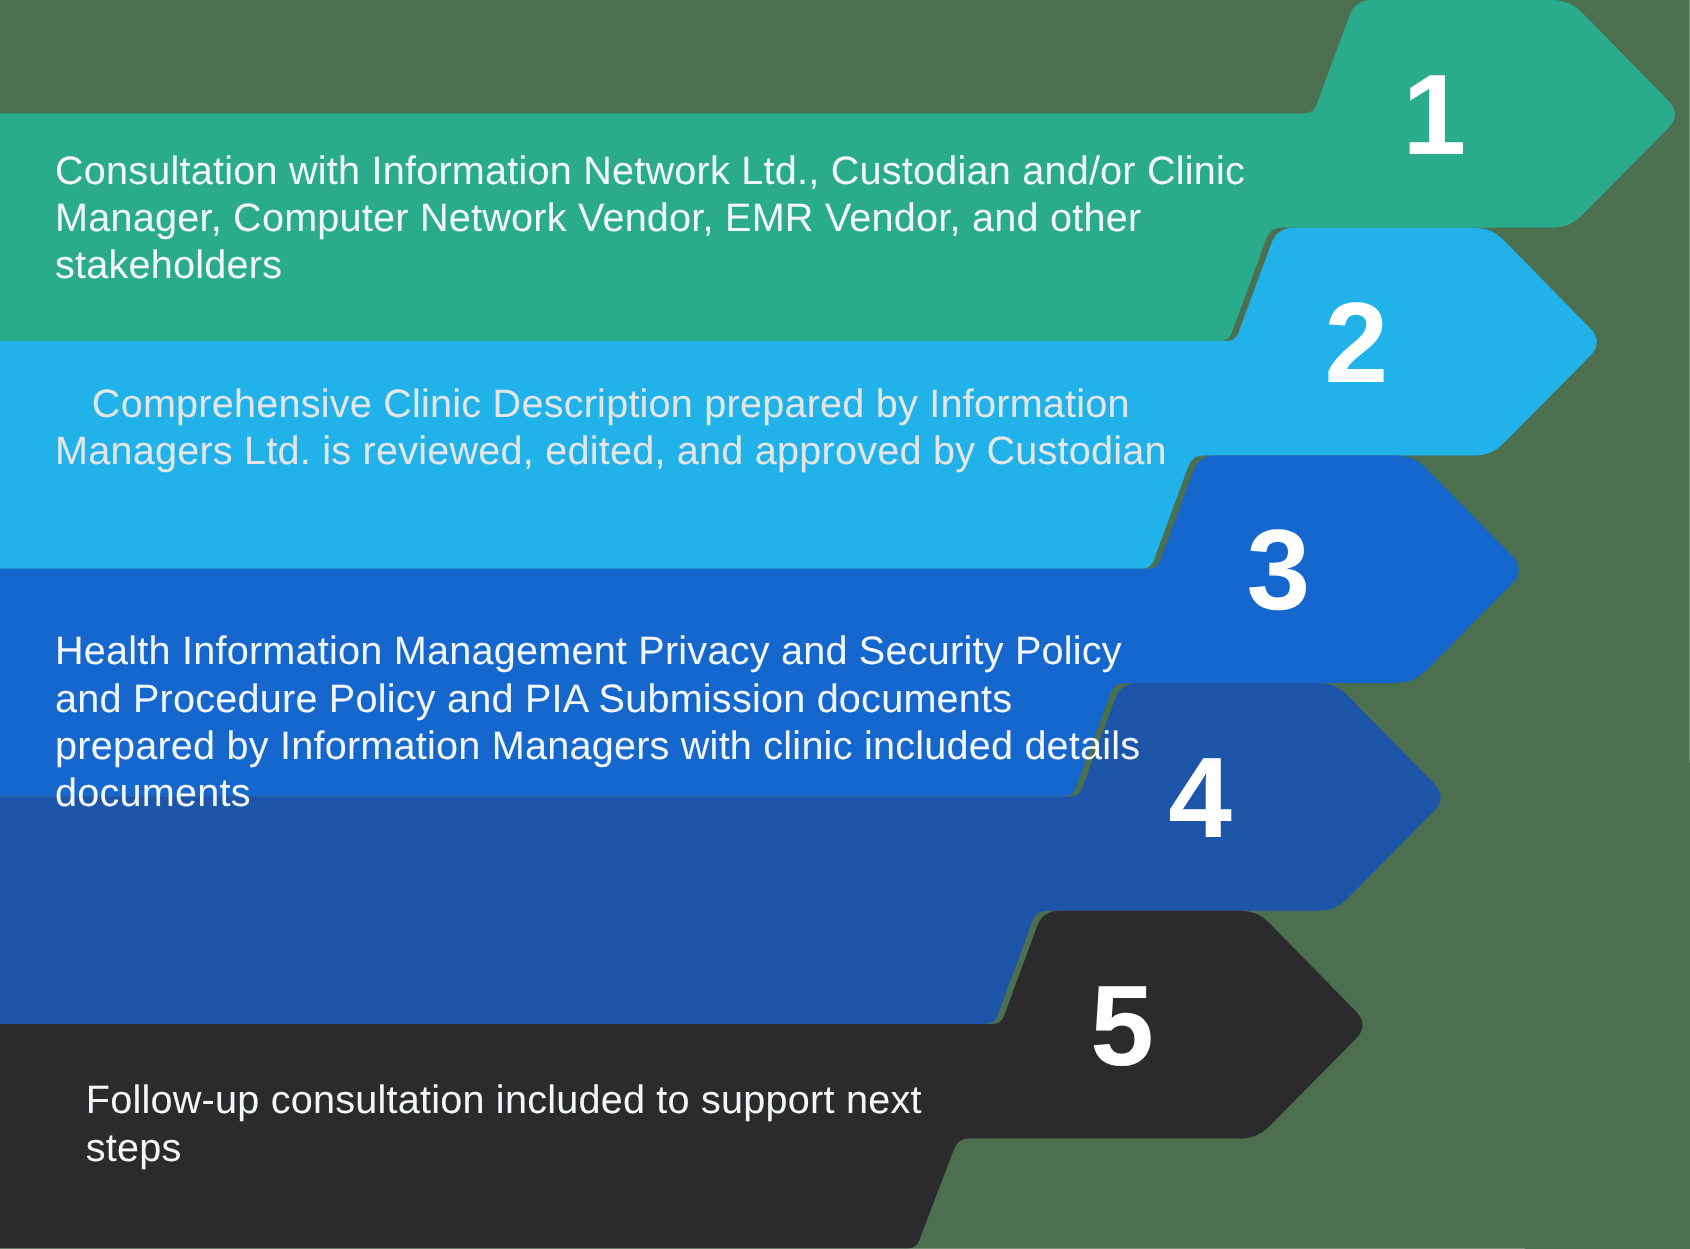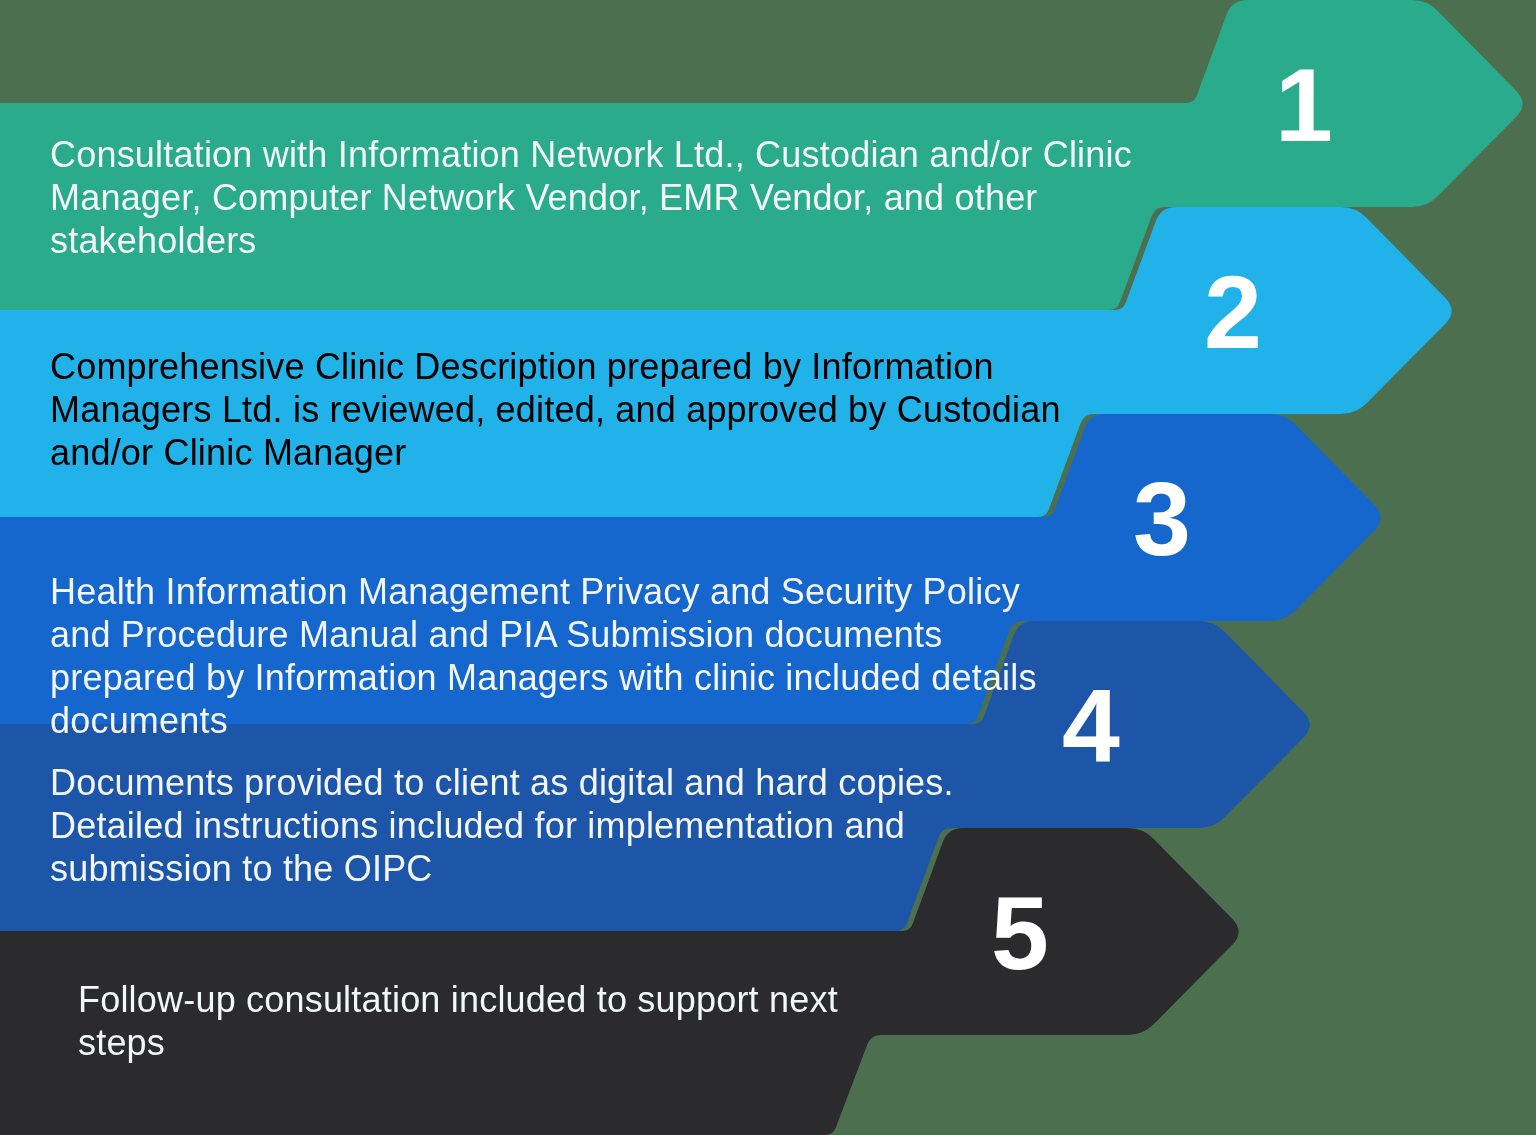--- a/index.html
+++ b/index.html
@@ -45,36 +45,30 @@
       <path d="M0 724 L973.0 724.0 Q981 724 983.8 716.5 L1013.8 635.1 Q1019 621 1034.0 621.0 L1199.0 621.0 Q1214 621 1224.5 631.7 L1303.4 712.1 Q1316 725 1303.3 737.8 L1224.6 817.3 Q1214 828 1199.0 828.0 L952.0 828.0 Q942 828 938.5 837.4 L906.8 923.5 Q904 931 896.0 931.0 L0 931 Z" fill="#1D55A9"></path>
       <path d="M0 931 L902.0 931.0 Q910 931 912.8 923.5 L942.8 842.1 Q948 828 963.0 828.0 L1128.0 828.0 Q1143 828 1153.5 838.7 L1232.4 919.1 Q1245 932 1232.3 944.8 L1153.6 1024.3 Q1143 1035 1128.0 1035.0 L881.0 1035.0 Q871 1035 867.4 1044.3 L835.8 1127.5 Q833 1135 825.0 1135.0 L0 1135 Z" fill="#2B2B2D"></path>
     </svg>
 <div class="step-number" style="left: 1304px; top: 105px; color: rgb(255, 255, 255);">1</div>
     <div class="step-text" style="top: 133px; color: rgb(242, 246, 247);">
       <div>Consultation with Information Network Ltd., Custodian and/or Clinic</div>
       <div>Manager, Computer Network Vendor, EMR Vendor, and other</div>
       <div>stakeholders</div>
     </div>
     <div class="step-number" style="left: 1233px; top: 312px; color: rgb(255, 255, 255);">2</div>
-    <div class="step-text" style="top: 345px; color: #000000;">
+    <div class="step-text" style="top: 345px; color: #e5e5e5; text-align: center;">
       <div>Comprehensive Clinic Description prepared by Information</div>
       <div>Managers Ltd. is reviewed, edited, and approved by Custodian</div>
-      <div>and/or Clinic Manager</div>
     </div>
     <div class="step-number" style="left: 1162px; top: 519px; color: rgb(255, 255, 255);">3</div>
     <div class="step-text" style="top: 570px; color: rgb(242, 246, 247);">
       <div>Health Information Management Privacy and Security Policy</div>
-      <div>and Procedure Manual and PIA Submission documents</div>
+      <div>and Procedure Policy and PIA Submission documents</div>
       <div>prepared by Information Managers with clinic included details</div>
       <div>documents</div>
     </div>
     <div class="step-number" style="left: 1091px; top: 726px; color: rgb(255, 255, 255);">4</div>
-    <div class="step-text" style="top: 761px; color: rgb(242, 246, 247);">
-      <div>Documents provided to client as digital and hard copies.</div>
-      <div>Detailed instructions included for implementation and</div>
-      <div>submission to the OIPC</div>
-    </div>
     <div class="step-number" style="left: 1020px; top: 933px; color: rgb(255, 255, 255);">5</div>
     <div class="step-text" style="top: 978px; color: rgb(242, 246, 247); margin-left: 28px;">
       <div>Follow-up consultation included to support next</div>
       <div>steps</div>
     </div>
   </div>
 
 </body></html>

